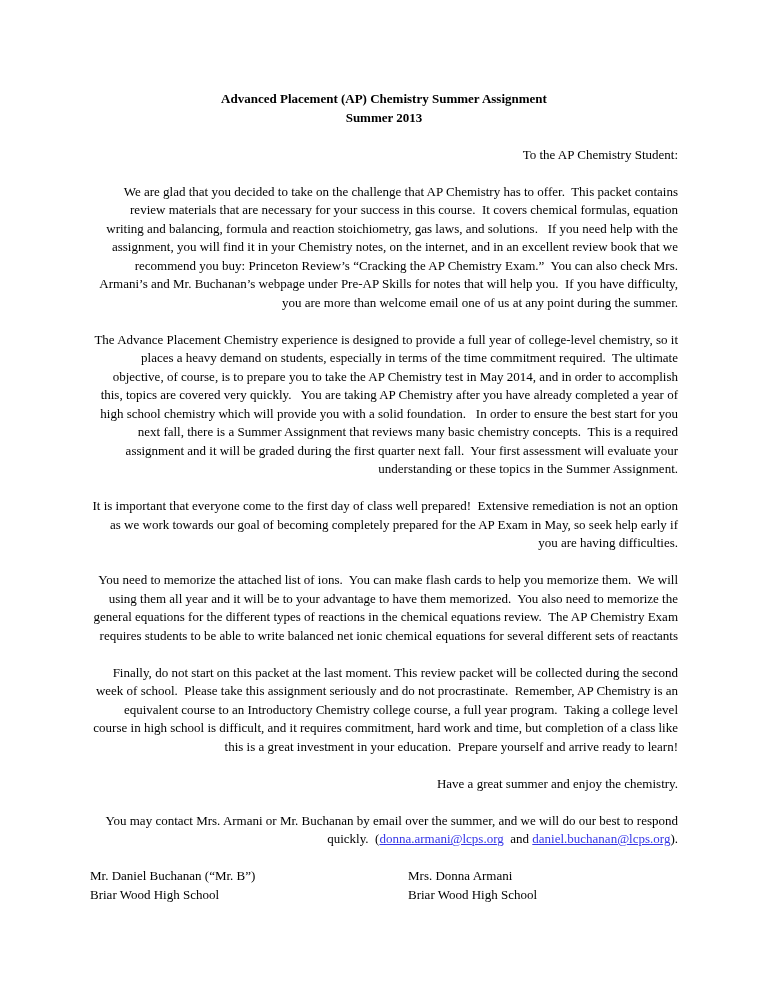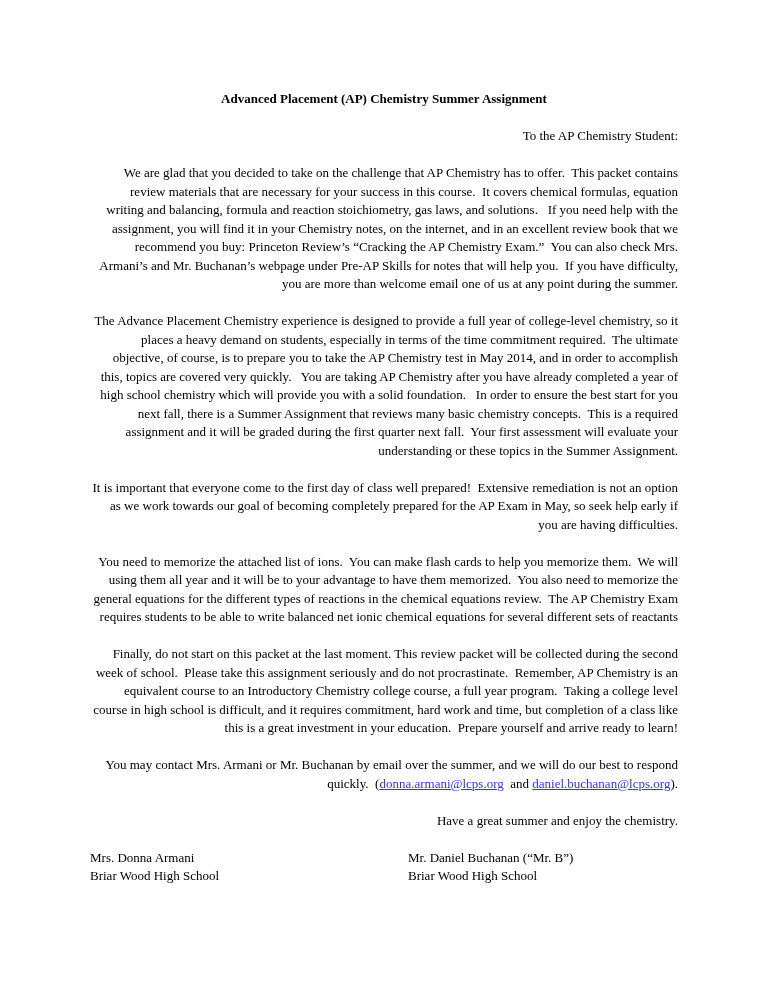--- a/index.html
+++ b/index.html
@@ -48,33 +48,34 @@
     white-space: pre-wrap;
   }
 </style>
 </head>
 <body>
 
 <div class="page">
 
   <div class="title-block">
     <div class="title-line">Advanced Placement (AP) Chemistry Summer Assignment</div>
+    <div class="title-line">Summer 2013</div>
   </div>
 
   <p class="para">To the AP Chemistry Student:</p>
 
   <p class="para"><span>We are glad that you decided to take on the challenge that AP Chemistry has to offer.  This packet contains review materials that are necessary for your success in this course.  It covers chemical formulas, equation writing and balancing, formula and reaction stoichiometry, gas laws, and solutions.   If you need help with the assignment, you will find it in your Chemistry notes, on the internet, and in an excellent review book that we recommend you buy: Princeton Review’s “Cracking the AP Chemistry Exam.”  You can also check Mrs. Armani’s and Mr. Buchanan’s webpage under Pre-AP Skills for notes that will help you.  If you have difficulty, you are more than welcome email one of us at any point during the summer.</span></p>
   <p class="para"><span>The Advance Placement Chemistry experience is designed to provide a full year of college-level chemistry, so it places a heavy demand on students, especially in terms of the time commitment required.  The ultimate objective, of course, is to prepare you to take the AP Chemistry test in May 2014, and in order to accomplish this, topics are covered very quickly.   You are taking AP Chemistry after you have already completed a year of high school chemistry which will provide you with a solid foundation.   In order to ensure the best start for you next fall, there is a Summer Assignment that reviews many basic chemistry concepts.  This is a required assignment and it will be graded during the first quarter next fall.  Your first assessment will evaluate your understanding or these topics in the Summer Assignment.</span></p>
   <p class="para"><span>It is important that everyone come to the first day of class well prepared!  Extensive remediation is not an option as we work towards our goal of becoming completely prepared for the AP Exam in May, so seek help early if you are having difficulties.</span></p>
   <p class="para"><span>You need to memorize the attached list of ions.  You can make flash cards to help you memorize them.  We will using them all year and it will be to your advantage to have them memorized.  You also need to memorize the general equations for the different types of reactions in the chemical equations review.  The AP Chemistry Exam requires students to be able to write balanced net ionic chemical equations for several different sets of reactants</span></p>
   <p class="para"><span>Finally, </span><span class="bold">do not start on this packet at the last moment.</span><span> This review packet will be collected during the second week of school.  Please take this assignment seriously and do not procrastinate.  Remember, AP Chemistry is an equivalent course to an Introductory Chemistry college course, a full year program.  Taking a college level course in high school is difficult, and it </span><span class="bold">requires commitment, hard work and time</span><span>, but completion of a class like this is a </span><span class="bold">great investment</span><span> in your education.  Prepare yourself and arrive ready to learn!</span></p>
+  <p class="para"><span>Have a </span><span class="bold">great summer</span><span> and </span><span class="bold">enjoy</span><span> the chemistry.</span></p>
+
   <p class="para"><span>You may contact Mrs. Armani or Mr. Buchanan by email over the summer, and we will do our best to respond quickly.  (</span><a class="email-link" href="#">donna.armani@lcps.org</a><span>  and </span><a class="email-link" href="#">daniel.buchanan@lcps.org</a><span>).</span></p>
 
-  <p class="para"><span>Have a </span><span class="bold">great summer</span><span> and </span><span class="bold">enjoy</span><span> the chemistry.</span></p>
-
   <div class="signature-grid">
+    <div>Mr. Daniel Buchanan (“Mr. B”)</div>
     <div>Mrs. Donna Armani</div>
-    <div>Mr. Daniel Buchanan (“Mr. B”)</div>
     <div>Briar Wood High School</div>
     <div>Briar Wood High School</div>
   </div>
 
 </div>
 
 </body></html>

